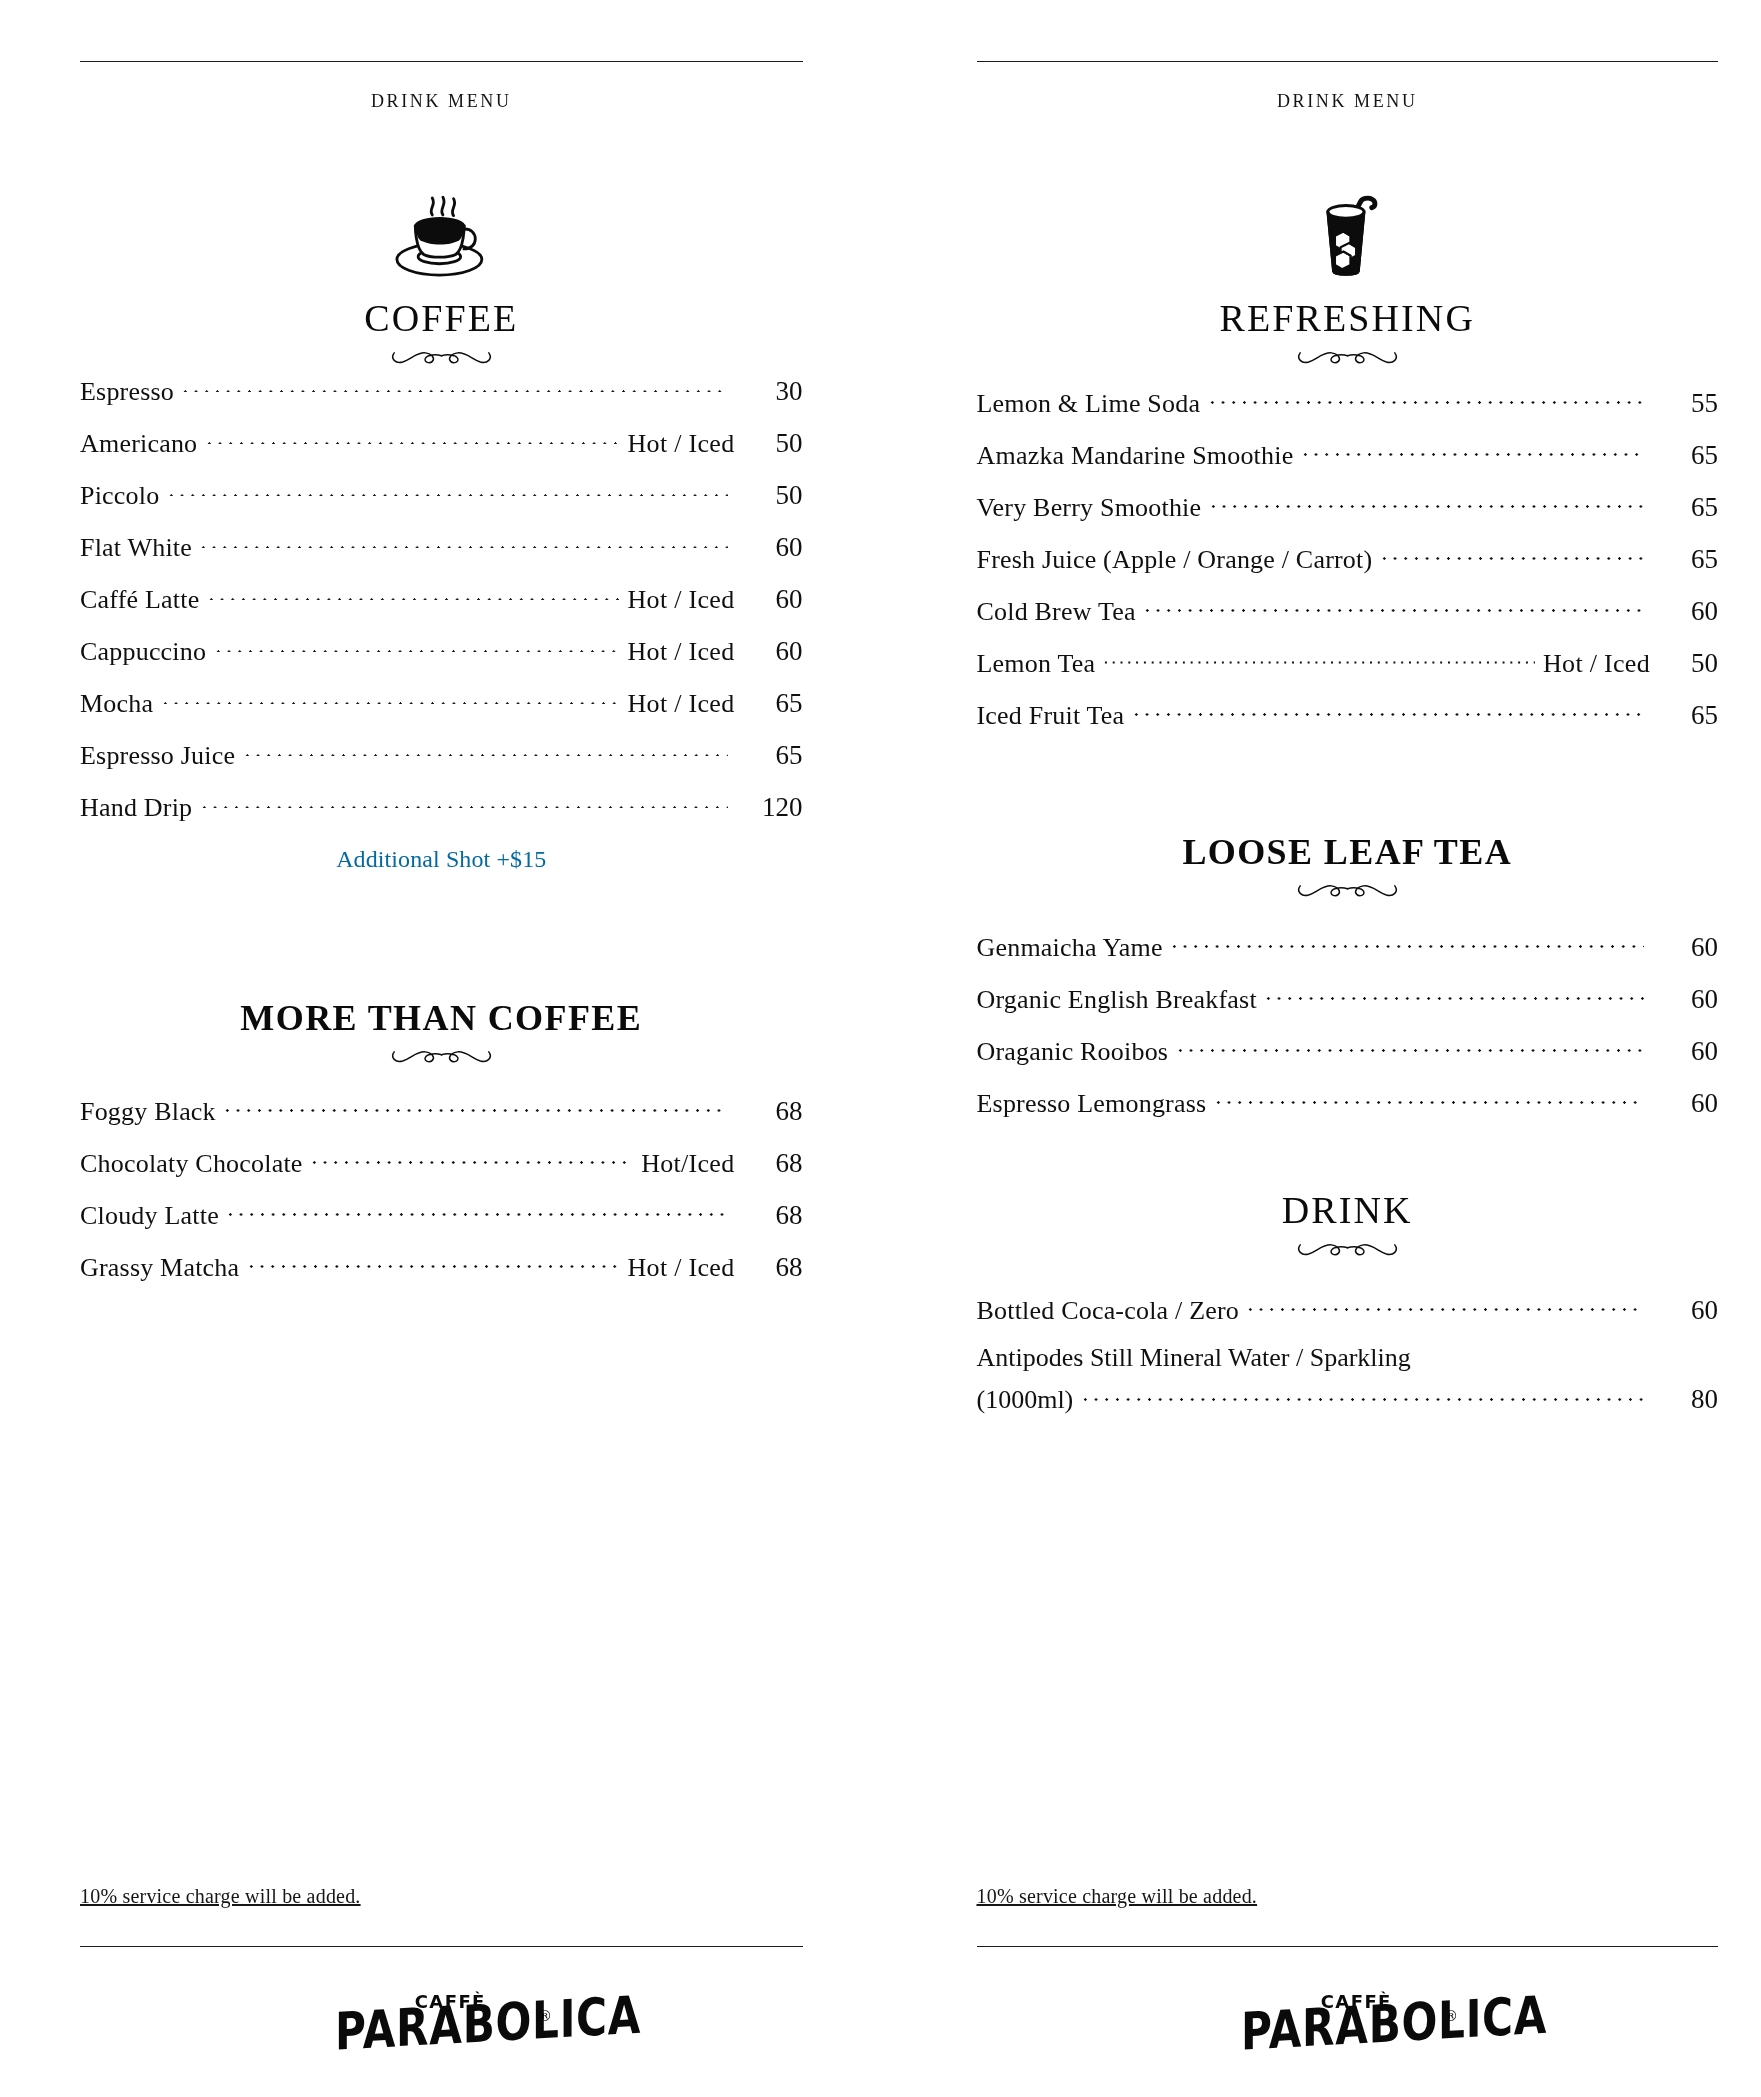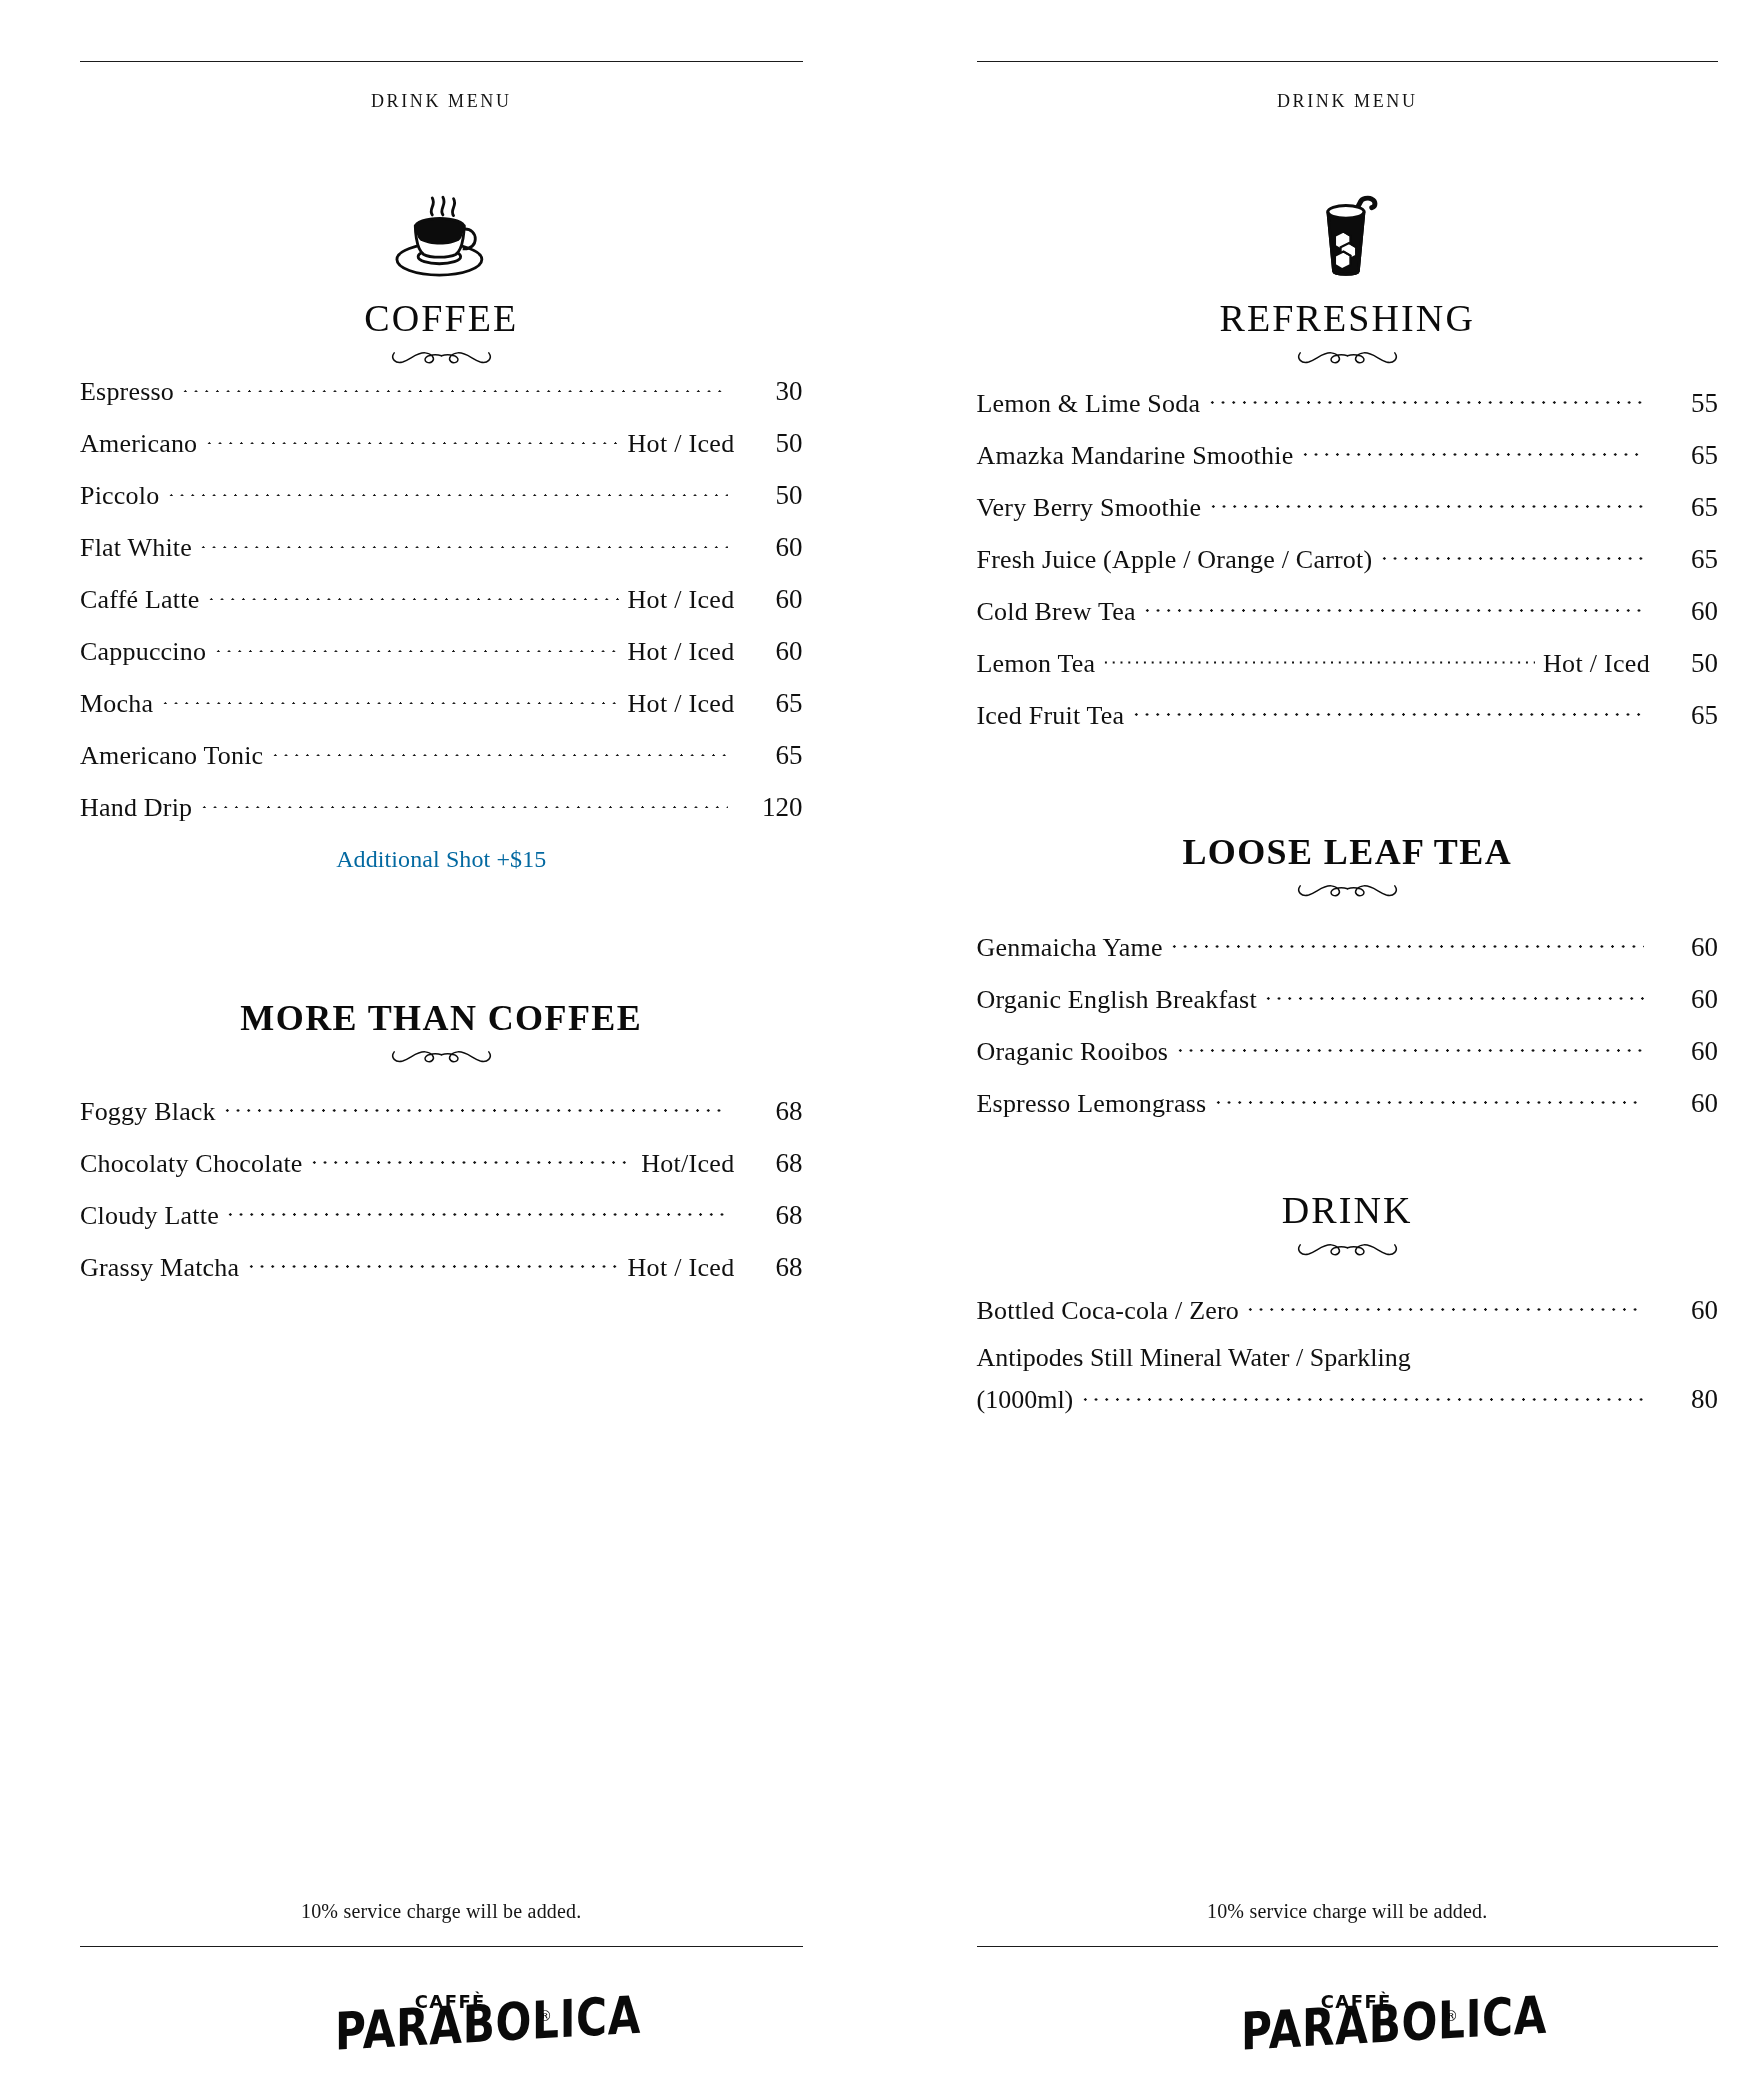--- a/index.html
+++ b/index.html
@@ -147,25 +147,25 @@
     font-size: 24px;
     line-height: 1.45;
     color: #0369a1;
     margin-top: 10px;
   }
   .notes div { letter-spacing: 0.1px; }
 
   
   .spacer { flex: 1 1 auto; }
   .footer-note {
-    text-align: center;
     font-size: 20px;
     color: #151515;
-    margin-bottom: 15px;
+    margin-bottom: 30px;
     letter-spacing: 0.2px;
+    text-decoration: underline;
   }
   .bottom-rule {
     height: 0;
     border-top: 1.4px solid #1b1b1b;
     width: 100%;
   }
   .logo-wrap {
     display: flex;
     justify-content: center;
     align-items: center;
@@ -282,21 +282,21 @@
           <span class="variant">Hot / Iced</span>
           <span class="price">60</span>
         </div>
         <div class="row">
           <span class="name">Mocha</span>
           <span class="leader"></span>
           <span class="variant">Hot / Iced</span>
           <span class="price">65</span>
         </div>
         <div class="row">
-          <span class="name">Americano Tonic</span>
+          <span class="name">Espresso Juice</span>
           <span class="leader"></span>
           <span class="price">65</span>
         </div>
         <div class="row">
           <span class="name">Hand Drip</span>
           <span class="leader"></span>
           <span class="price">120</span>
         </div>
       </div>
 

